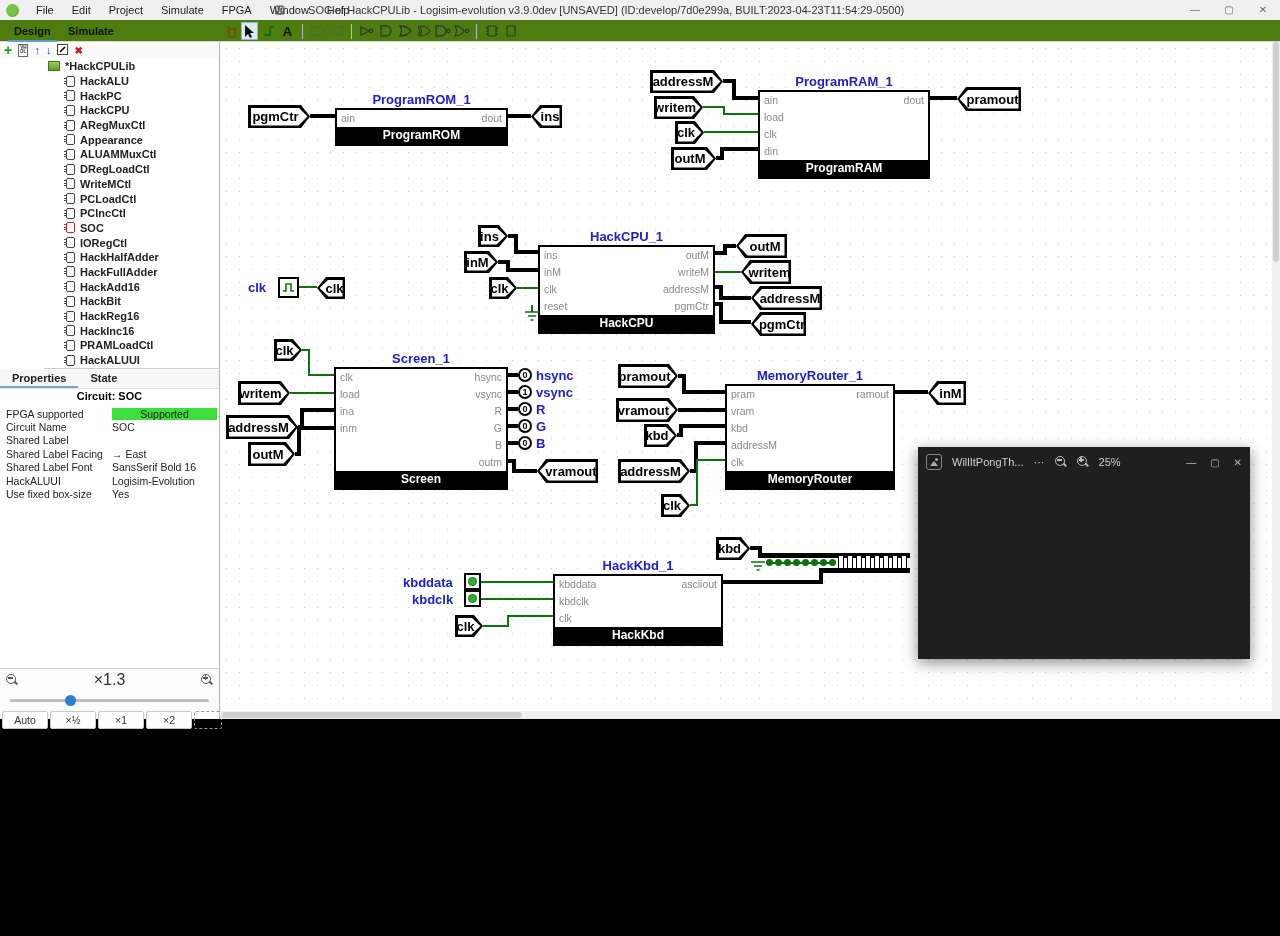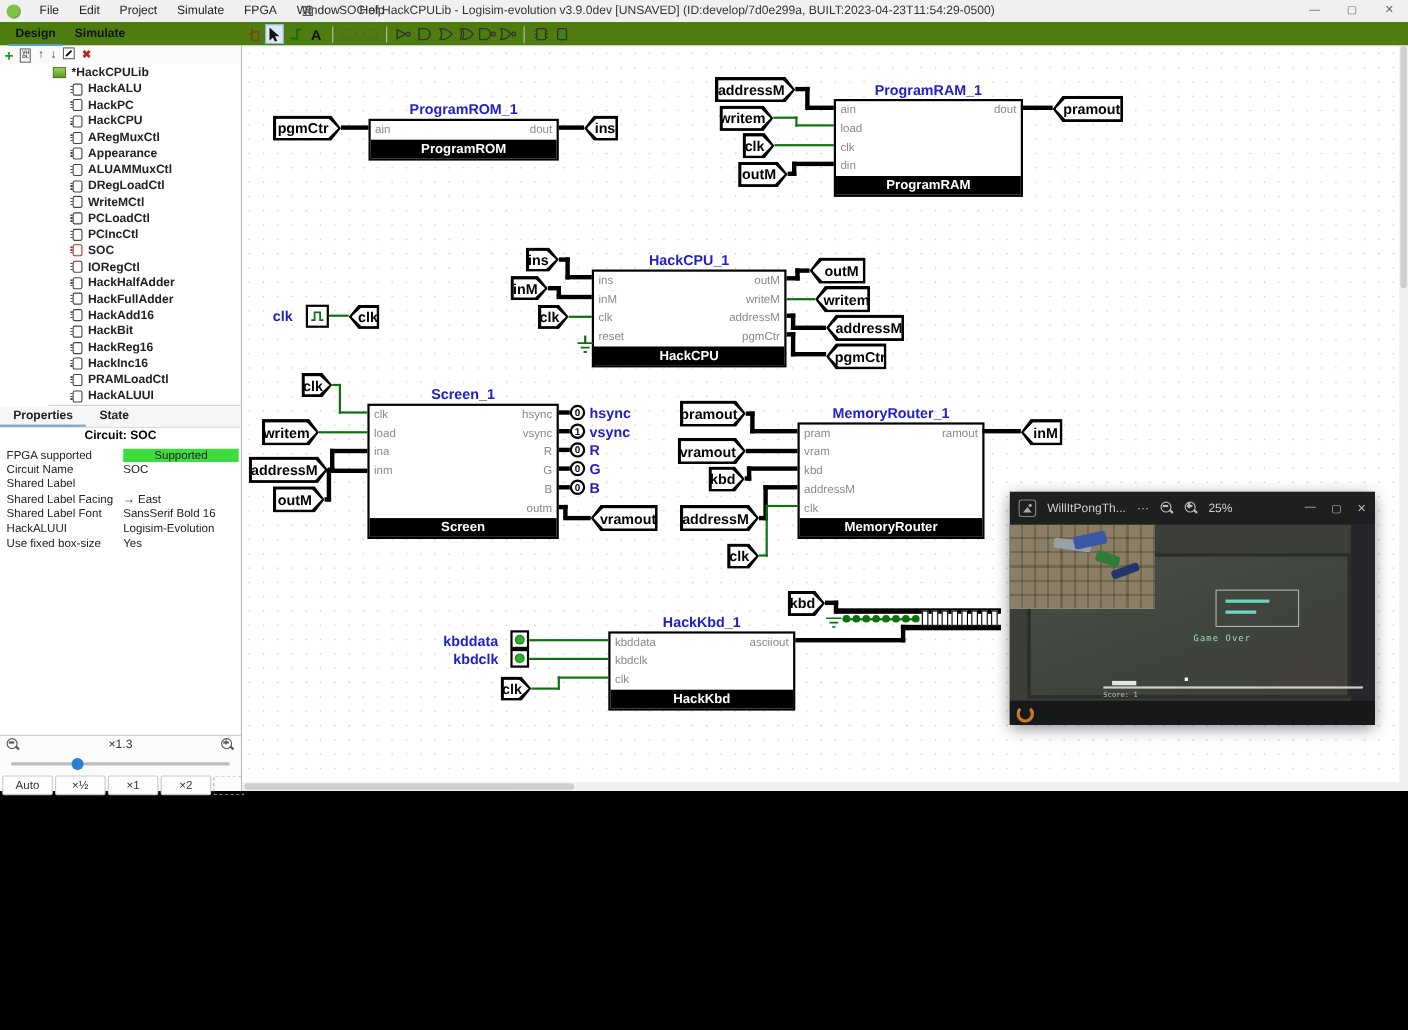--- a/index.html
+++ b/index.html
@@ -40,21 +40,21 @@
   .ptab { padding:2px 12px; }
   .ptab.active { border-bottom:2px solid #7aa7cc; }
   .pheader { position:absolute; left:0; top:348px; width:219px; height:15px; text-align:center; font-size:11px; font-weight:bold; }
   .ptable { position:absolute; left:0; top:365px; width:219px; font-size:10.5px; color:#222; }
   .prow2 { display:flex; height:13.4px; align-items:center; }
   .prow2 .lab { width:112px; padding-left:6px; }
   .prow2 .val { flex:1; }
   .val.green { background:#3fdc3f; text-align:center; margin-right:2px; }
 
   .zoompanel { position:absolute; left:0; top:626px; width:219px; height:51px; border-top:1px solid #ccc; background:#fbfbfb; }
-  .zoomrow1 { display:flex; align-items:center; justify-content:space-between; padding:2px 6px; font-size:11px; color:#333; }
+  .zoomrow1 { display:flex; align-items:center; justify-content:space-between; padding:2px 6px; font-size:16px; color:#333; }
   .slider { position:relative; margin:4px 10px; height:10px; }
   .slider .track { position:absolute; left:0; right:0; top:4px; height:3px; background:#bdbdbd; border-radius:2px; }
   .slider .knob { position:absolute; left:55px; top:0; width:11px; height:11px; border-radius:50%; background:#2e7fd4; }
   .zoombtns { display:flex; gap:2px; padding:2px 2px; }
   .zbtn { flex:0 0 auto; width:46px; height:18px; background:#fdfdfd; border:1px solid #c9c9c9; border-radius:2px; font-size:10.5px; text-align:center; line-height:16px; color:#333; }
   .zbtn.region { width:28px; border:1px dashed #999; background:transparent; }
 
   
   .canvas { position:absolute; left:220px; top:42px; width:1052px; height:669px; background:#fff;
             background-image:radial-gradient(circle, #cdcdcd 0.8px, transparent 0.9px); background-size:13px 13px; overflow:hidden; }
@@ -736,42 +736,20 @@
         <span class="mag plus">
             <i></i>
           </span>
         <span>25%</span>
         <span class="vctl">
           <span>—</span>
           <span>▢</span>
           <span>✕</span>
         </span>
       </div>
-      <div class="photo">
-        <span class="ph-rightcol"></span>
-        <div class="ph-screen">
-          <span class="ph-osd">
-              <i style="top:8px;"></i>
-              <i style="top:18px;width:28px;"></i>
-            </span>
-          <span class="ph-gameover">Game Over</span>
-          <span class="ph-line"></span>
-          <span class="ph-paddle"></span>
-          <span class="ph-ball"></span>
-          <span class="ph-score">Score: 1</span>
-        </div>
-        <div class="ph-kbd">
-          <span class="ph-wire3"></span>
-          <span class="ph-wire1"></span>
-          <span class="ph-wire2"></span>
-          <span class="ph-wire4"></span>
-        </div>
-        <span class="ph-stand"></span>
-        <span class="ph-cable"></span>
-      </div>
     </div>
   </div>
 
   <div class="vscroll">
       <span class="thumb"></span>
     </div>
   <div class="hscroll">
       <span class="thumb"></span>
     </div>
 </div>

